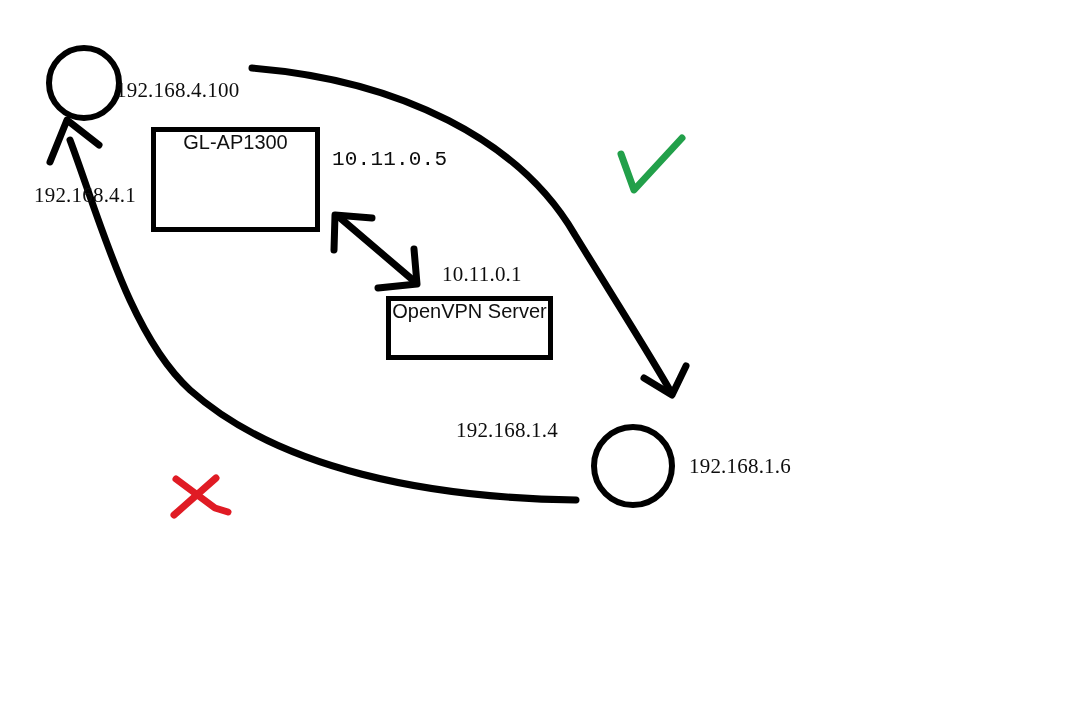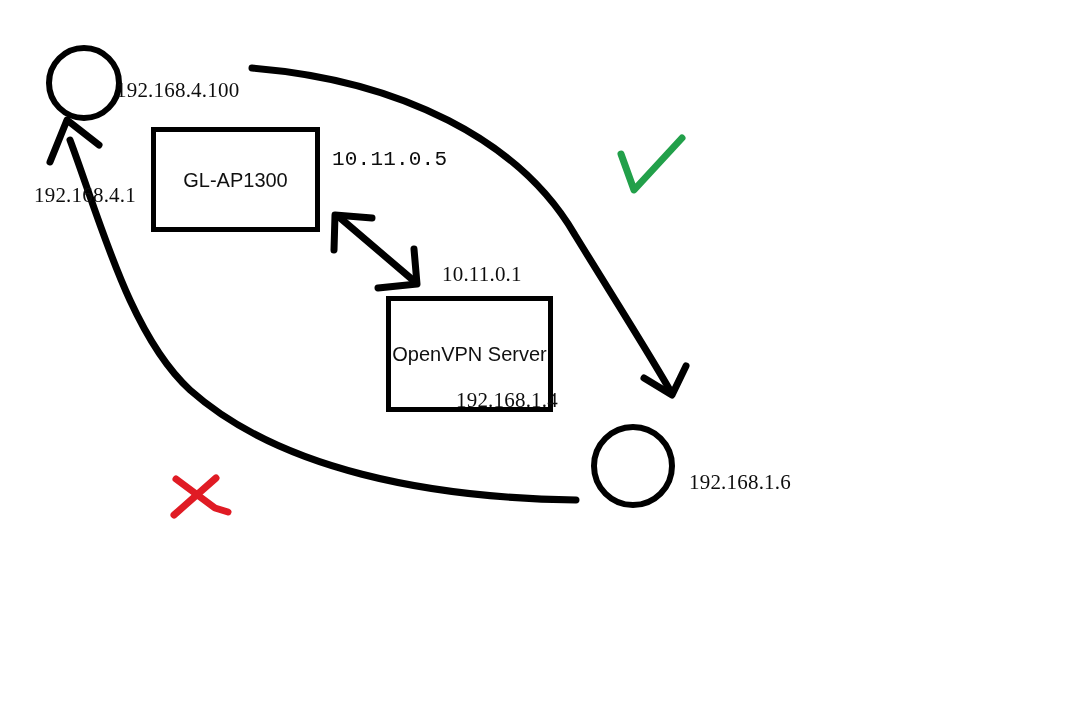--- a/index.html
+++ b/index.html
@@ -41,41 +41,40 @@
     font-size: 20px;
     line-height: 20px;
     white-space: nowrap;
   }
   .box {
     position: absolute;
     background: #ffffff;
     border: 5px solid #000000;
     box-sizing: border-box;
     display: flex;
-    align-items: center;
     justify-content: center;
   }
   #box-ap {
     left: 151px;
     top: 127px;
     width: 169px;
     height: 105px;
   }
   #box-vpn {
     left: 386px;
     top: 296px;
     width: 167px;
-    height: 116px;
+    height: 64px;
   }
   #lbl-client-ip   { left: 116px; top: 48px; margin-top: 32px; }
   #lbl-gateway-ip  { left: 34px;  top: 185px; font-family: Liberation Serif, serif; }
   #lbl-ap-vpn-ip   { left: 332px; top: 149px; font-family: Liberation Mono, monospace; }
   #lbl-server-vpn-ip { left: 442px; top: 264px; }
-  #lbl-server-lan-ip { left: 456px; top: 390px; }
-  #lbl-remote-ip   { left: 689px; top: 472px; }
+  #lbl-server-lan-ip { left: 456px; top: 420px; }
+  #lbl-remote-ip   { left: 689px; top: 456px; }
 </style>
 </head>
 <body>
 
 <div id="canvas">
 
   <svg id="sketch" viewBox="0 0 1080 720">
 
     <circle cx="84" cy="83" r="35" fill="none" stroke="#000000" stroke-width="6"></circle>
 

